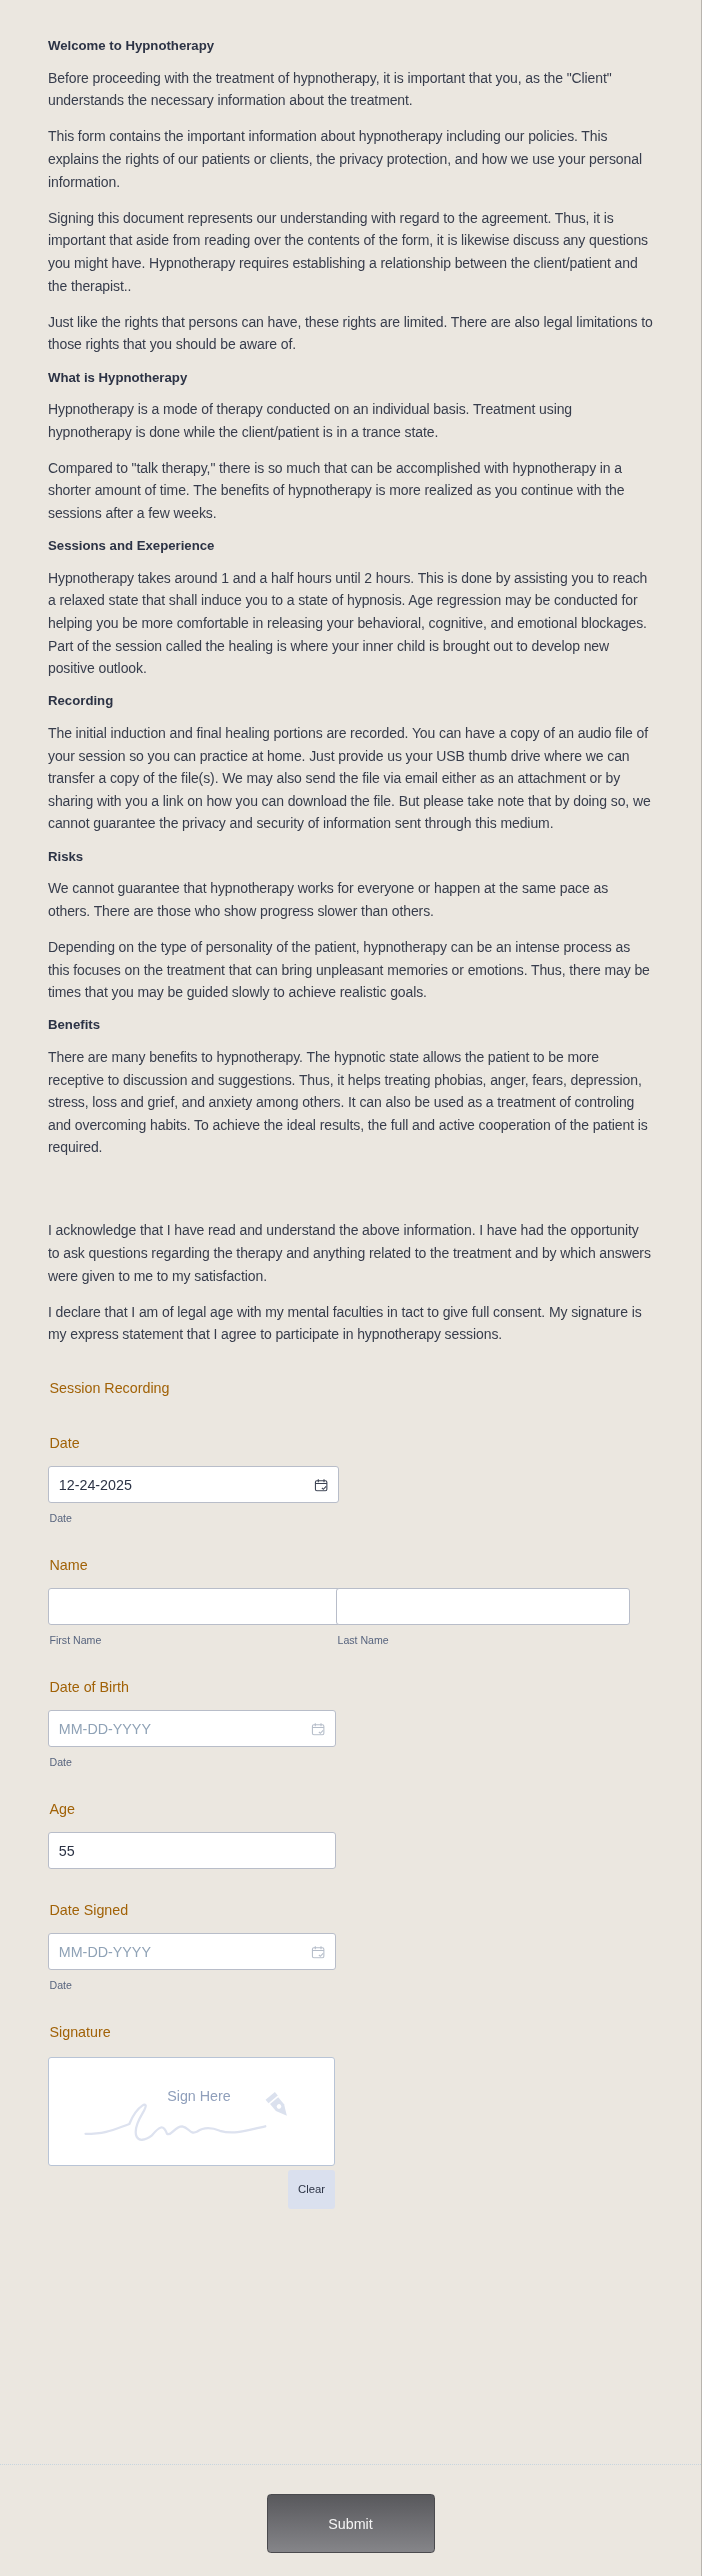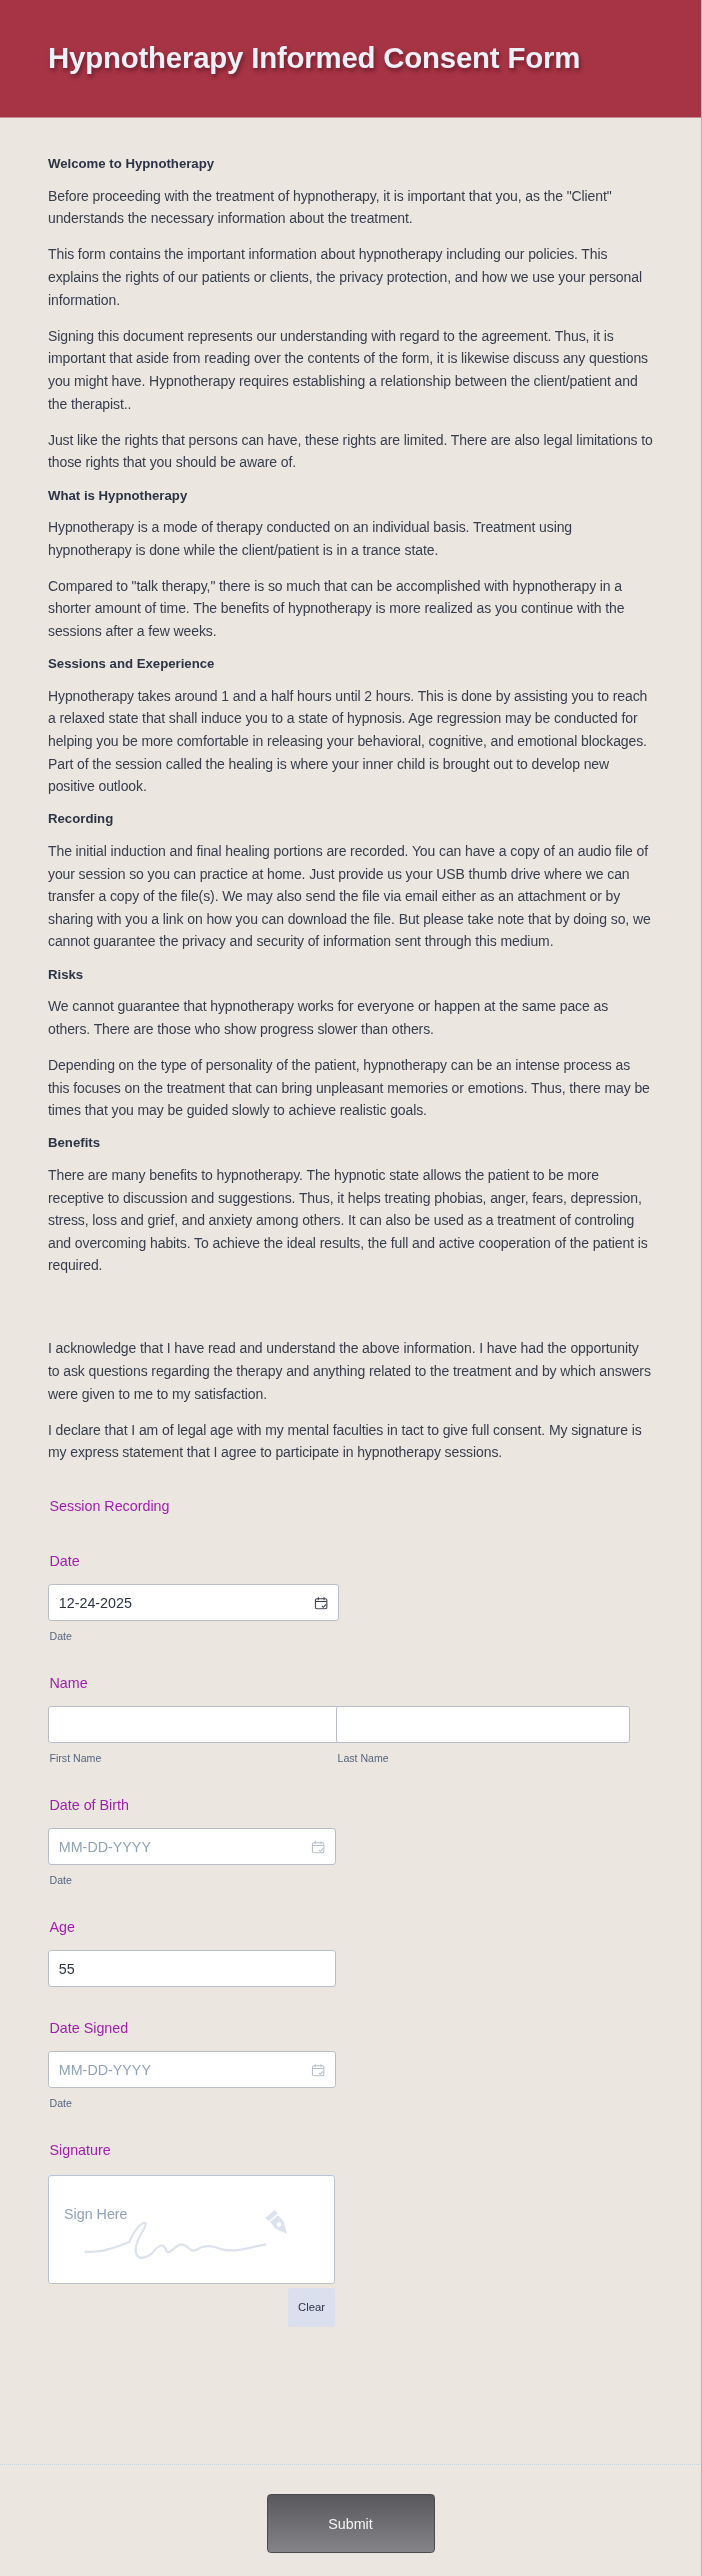--- a/index.html
+++ b/index.html
@@ -47,21 +47,21 @@
       color: #373d4c;
       margin: 0 0 13.6px 0;
       letter-spacing: -0.1px;
     }
     .spacer-lg { height: 47px; }
 
     .form { padding: 0 48px; }
     .field { margin-bottom: 0; }
     .field-label {
       font-size: 14.3px;
-      color: #a21caf;
+      color: #a16207;
       font-weight: 400;
       display: block;
     }
     .sub-label {
       font-size: 10.6px;
       color: #57647e;
       margin-top: 9px;
       display: block;
     }
     .checkbox-row {
@@ -114,21 +114,21 @@
       border: 0.8px solid #b8c4d6;
       border-radius: 3px;
       margin-top: 16.6px;
       position: relative;
       overflow: hidden;
     }
     .sig-box .sign-here {
       position: absolute;
       top: 30px;
       left: 0; right: 0;
-      text-align: left;
+      text-align: center;
       font-size: 14.3px;
       color: #8f9fbb;
       padding-left: 15px;
     }
     .sig-box svg.sig-line { position: absolute; left: 35px; top: 32px; }
     .clear-btn {
       display: block;
       margin-left: 240px;
       margin-top: 4.5px;
       width: 47px;
@@ -168,23 +168,20 @@
       line-height: 44px;
       text-align: center;
       cursor: pointer;
     }
   </style>
 </head>
 <body>
 
 <div class="page">
 
-  <div class="header">
-    <h1>Hypnotherapy Informed Consent Form</h1>
-  </div>
 
   <div class="content">
     <h3>Welcome to Hypnotherapy</h3>
     <p>Before proceeding with the treatment of hypnotherapy, it is important that you, as the "Client" understands the necessary information about the treatment.</p>
     <p>This form contains the important information about hypnotherapy including our policies. This explains the rights of our patients or clients, the privacy protection, and how we use your personal information.</p>
     <p>Signing this document represents our understanding with regard to the agreement. Thus, it is important that aside from reading over the contents of the form, it is likewise discuss any questions you might have. Hypnotherapy requires establishing a relationship between the client/patient and the therapist..</p>
     <p>Just like the rights that persons can have, these rights are limited.  There are also legal limitations to those rights that you should be aware of.</p>
 
     <h3>What is Hypnotherapy</h3>
     <p>Hypnotherapy is a mode of therapy conducted on an individual basis. Treatment using hypnotherapy is done while the client/patient is in a trance state.</p>

